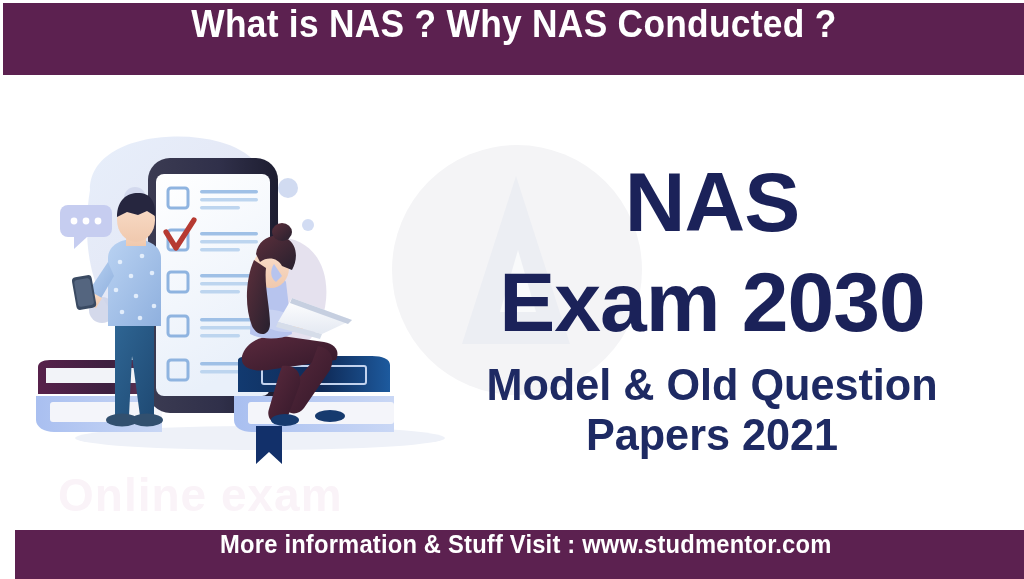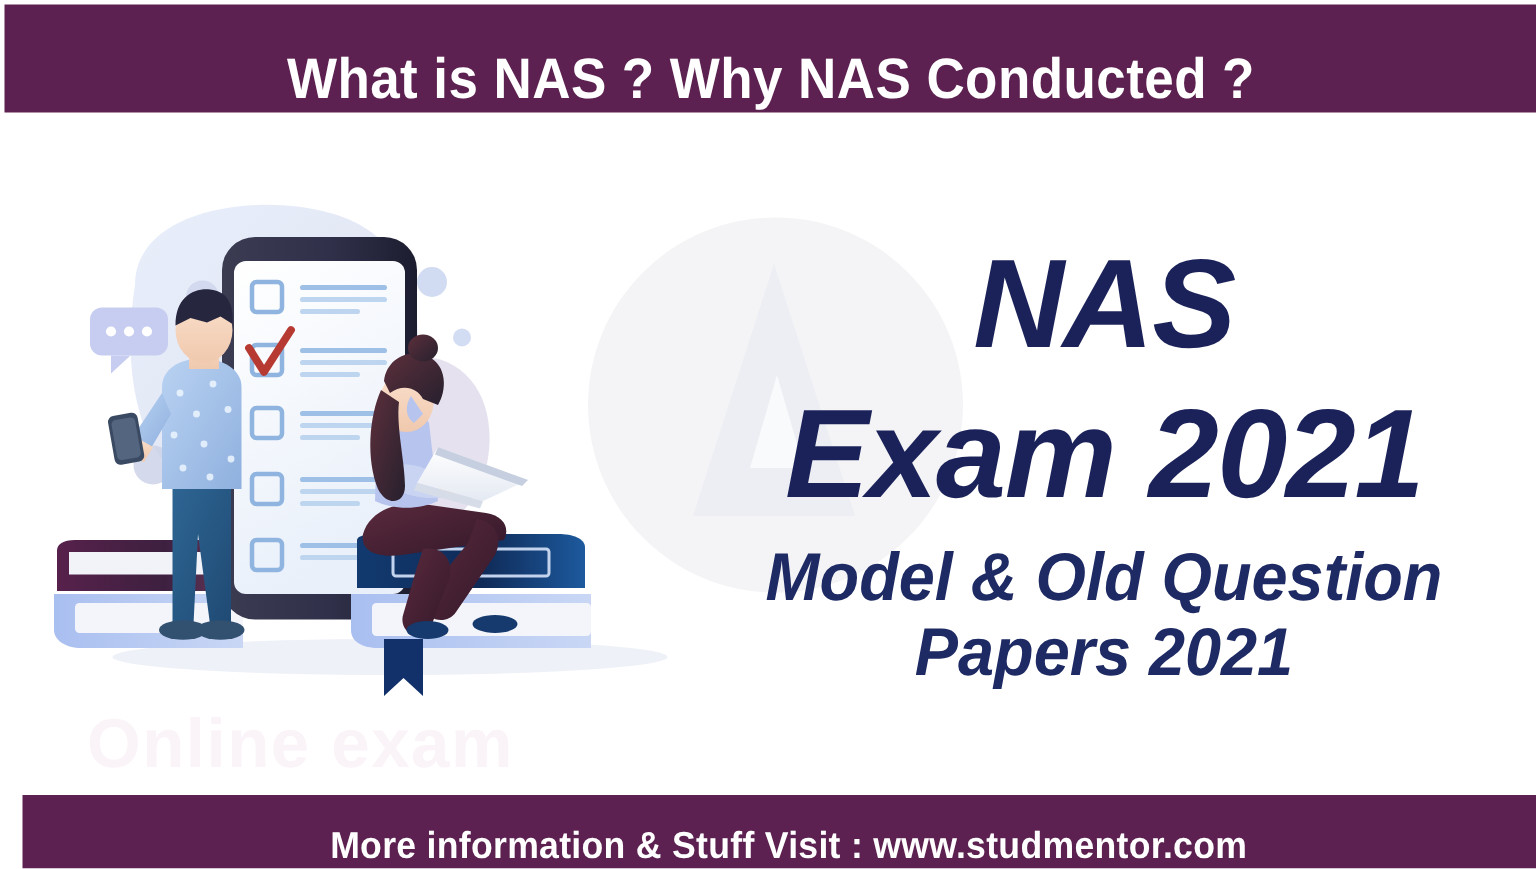--- a/index.html
+++ b/index.html
@@ -15,21 +15,21 @@
     background: #ffffff;
   }
 
   
   .banner {
     position: absolute;
     left: 3px;
     width: 1021px;
     background: #5c2150;
     display: flex;
-    align-items: flex-end;
+    align-items: flex-start;
     justify-content: center;
     overflow: hidden;
   }
   #header-banner { top: 3px; height: 72px; }
   #footer-banner { top: 530px; height: 49px; margin-left: 12px; }
 
   #header-title {
     color: #ffffff;
     font-size: 38px;
     font-weight: 700;
@@ -42,25 +42,24 @@
     font-size: 25px;
     font-weight: 600;
     letter-spacing: 0.2px;
     white-space: nowrap;
     transform: scaleX(0.95);
   }
 
   
   #headline-block {
     position: absolute;
-    left: 456px; top: 160px;
+    left: 432px; top: 160px;
     width: 560px;
     text-align: center;
     z-index: 6;
-    font-style: italic;
   }
   .headline-1, .headline-2 {
     color: #1b2259;
     font-weight: 700;
     line-height: 1.0;
     white-space: nowrap;
   }
   .headline-1 { font-size: 84px; letter-spacing: -1px; }
   .headline-2 { font-size: 84px; letter-spacing: -1px; margin-top: 16px; }
   .sub-1, .sub-2 {
@@ -300,21 +299,21 @@
         <path d="M226 134 C228 118 244 112 256 118 C268 124 268 140 262 150 L252 146 C248 138 238 136 230 142 Z" fill="url(#gHairF)"></path>
         <path d="M224 140 C216 158 214 186 222 206 C228 218 240 216 240 204 C240 188 234 164 236 148 Z" fill="url(#gHairF)"></path>
         <ellipse cx="252" cy="112" rx="10" ry="9" fill="url(#gHairF)"></ellipse>
         <path d="M244 144 C240 150 240 158 246 162 L252 156 Z" fill="#b7c4ee"></path>
       </g>
     </svg>
   </div>
 
   <div id="headline-block">
     <div class="headline-1">NAS</div>
-    <div class="headline-2">Exam 2021</div>
+    <div class="headline-2">Exam 2030</div>
     <div class="sub-1">Model &amp; Old Question</div>
     <div class="sub-2">Papers 2021</div>
   </div>
 
   <div class="banner" id="footer-banner">
     <div id="footer-text">More information &amp; Stuff Visit : www.studmentor.com</div>
   </div>
 
 </div>
 

